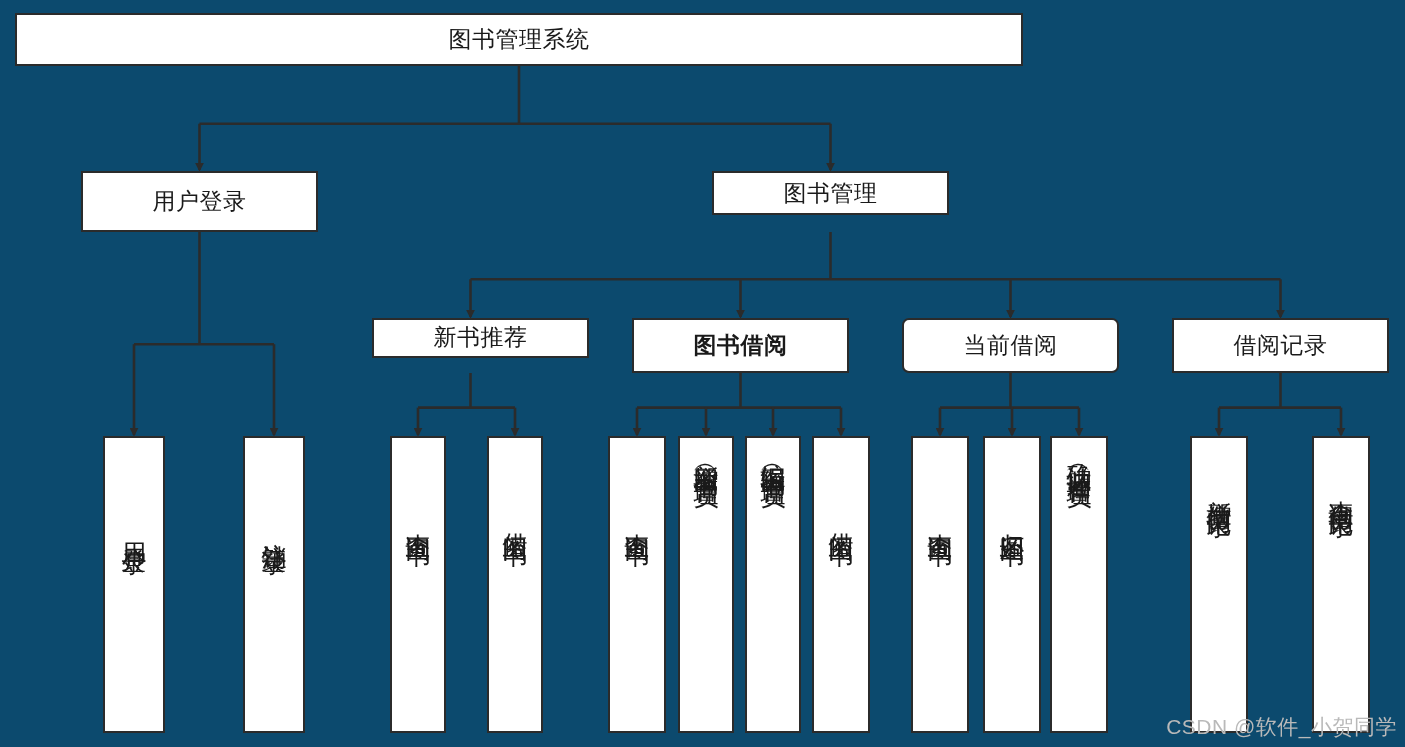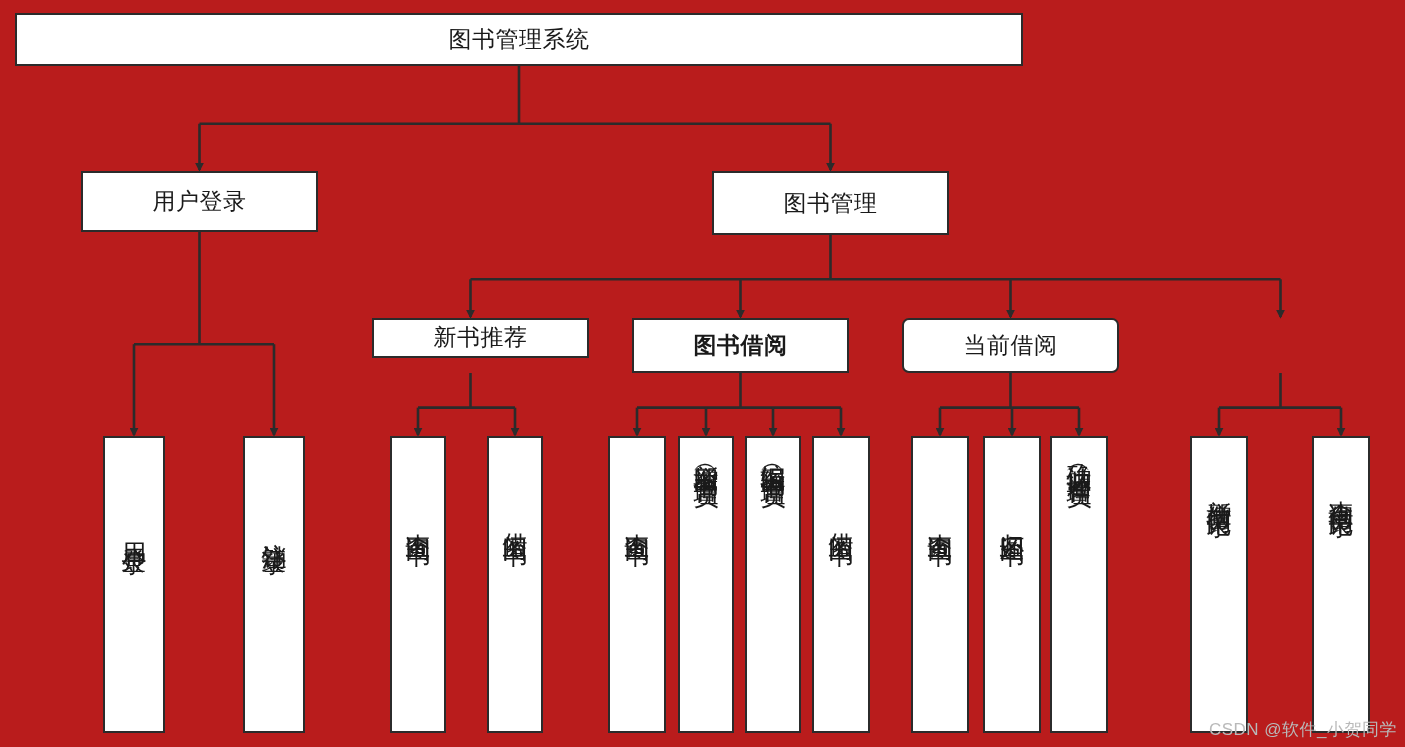--- a/index.html
+++ b/index.html
@@ -10,21 +10,21 @@
   body {
     width: 1405px;
     height: 747px;
     font-family: "Liberation Sans", sans-serif;
     overflow: hidden;
   }
   #diagram-root {
     position: relative;
     width: 1405px;
     height: 747px;
-    background: #b91c1c;
+    background: #0c4a6e;
   }
   svg.connectors {
     position: absolute;
     left: 0;
     top: 0;
     width: 1405px;
     height: 747px;
     pointer-events: none;
   }
   .node {
@@ -57,21 +57,21 @@
     text-orientation: upright;
     font-size: 25px;
     line-height: 1.0;
     letter-spacing: 3px;
     margin: 0 auto;
   }
   .watermark {
     position: absolute;
     right: 8px;
     bottom: 6px;
-    font-size: 17px;
+    font-size: 21px;
     color: #b9b9b9;
     letter-spacing: 0.5px;
     z-index: 3;
     white-space: nowrap;
   }
 </style>
 </head>
 <body>
 
 <div id="diagram-root">
@@ -119,32 +119,35 @@
       </g>
   </svg>
 
   <div class="node horizontal" style="left: 15px; top: 13px; width: 1008px; height: 53px;">
     <span class="label">图书管理系统</span>
   </div>
 
   <div class="node horizontal" style="left: 81px; top: 171px; width: 237px; height: 61px;">
     <span class="label">用户登录</span>
   </div>
-  <div class="node horizontal" style="left: 712px; top: 171px; width: 237px; height: 64px;">
+  <div class="node horizontal" style="left: 712px; top: 171px; width: 237px; height: 44px;">
     <span class="label">图书管理</span>
   </div>
 
   <div class="node horizontal" style="left: 372px; top: 318px; width: 217px; height: 40px; font-family: Liberation Serif, serif;">
     <span class="label">新书推荐</span>
   </div>
   <div class="node horizontal" style="left: 632px; top: 318px; width: 217px; height: 55px; font-weight: bold;">
     <span class="label">图书借阅</span>
   </div>
   <div class="node horizontal" style="left: 902px; top: 318px; width: 217px; height: 55px; border-radius: 7px;">
     <span class="label">当前借阅</span>
+  </div>
+  <div class="node horizontal" style="left: 1172px; top: 318px; width: 217px; height: 55px;">
+    <span class="label">借阅记录</span>
   </div>
 
   <div class="node vertical" style="left: 103px; top: 436px; width: 62px; height: 297px;">
     <span class="label" style="margin-top: 85px;">用户登录</span>
   </div>
   <div class="node vertical" style="left: 243px; top: 436px; width: 62px; height: 297px;">
     <span class="label" style="margin-top: 85px;">注销登录</span>
   </div>
   <div class="node vertical" style="left: 390px; top: 436px; width: 56px; height: 297px;">
     <span class="label" style="margin-top: 75px;">查询图书</span>

